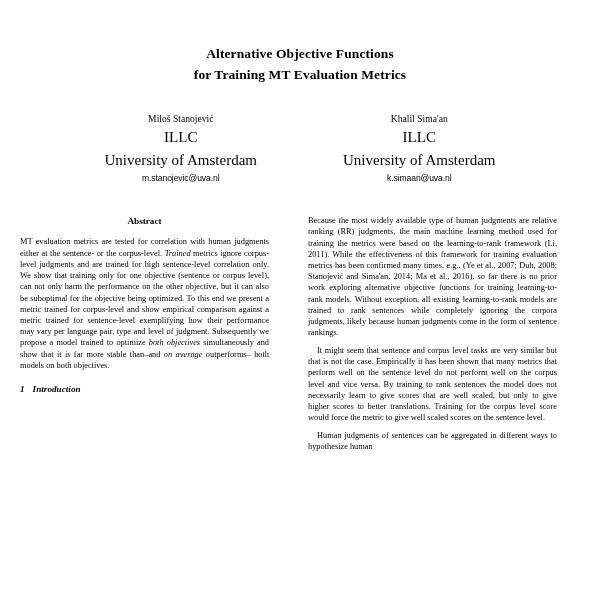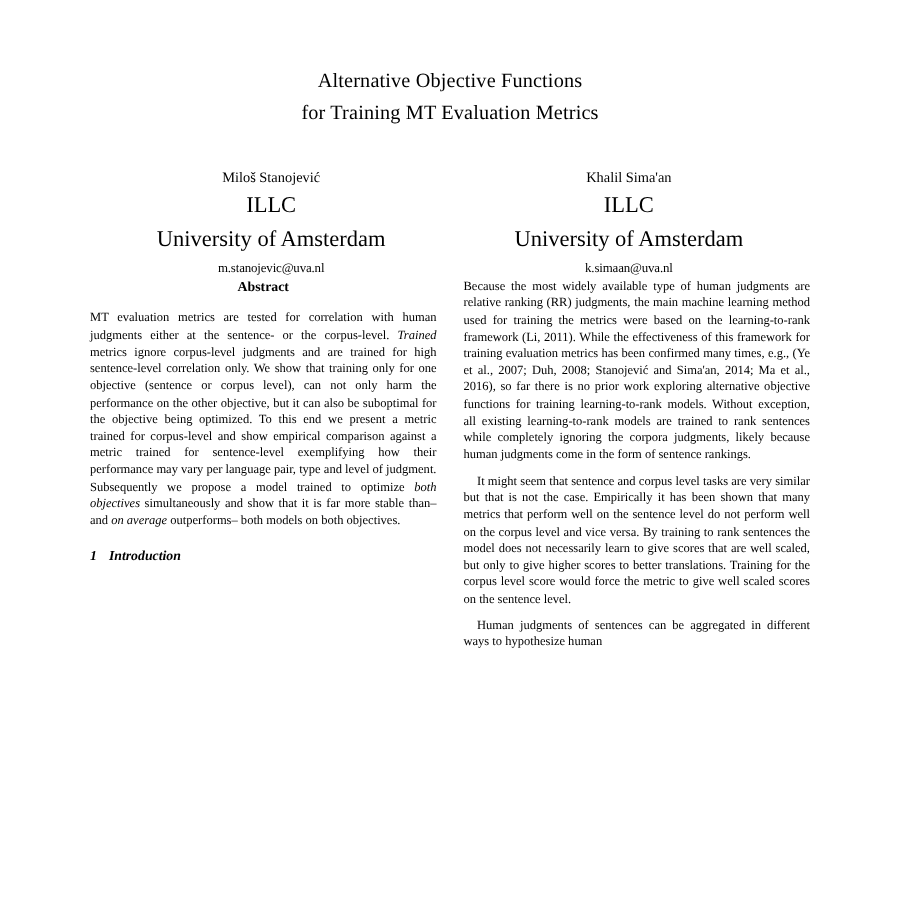--- a/index.html
+++ b/index.html
@@ -20,21 +20,21 @@
     height: 600px;
     padding: 0;
     box-sizing: border-box;
   }
   .title-block {
     margin-top: 44px;
     text-align: center;
   }
   .title {
     font-size: 13.5px;
-    font-weight: normal;
+    font-weight: bold;
     line-height: 1.55;
     letter-spacing: 0.1px;
   }
   .authors {
     margin-top: 26px;
     display: flex;
     justify-content: center;
     gap: 86px;
   }
   .author {
@@ -43,28 +43,29 @@
     line-height: 1.52;
   }
   .author .name {
     font-weight: normal;
     font-size: 9.6px;
   }
   .author .aff {
     font-size: 15px;
   }
   .author .email {
-    font-family: Liberation Serif, serif;
+    font-family: Liberation Sans, sans-serif;
     font-size: 8.6px;
     letter-spacing: -0.1px;
   }
   .columns {
-    padding: 0 60px;
+    margin-top: 30px;
+    padding: 0 20px;
     display: flex;
-    gap: 18px;
+    gap: 39px;
     box-sizing: border-box;
   }
   .col {
     width: 249px;
     font-size: 8.35px;
     line-height: 1.345;
     text-align: justify;
   }
   .section-head {
     text-align: center;

